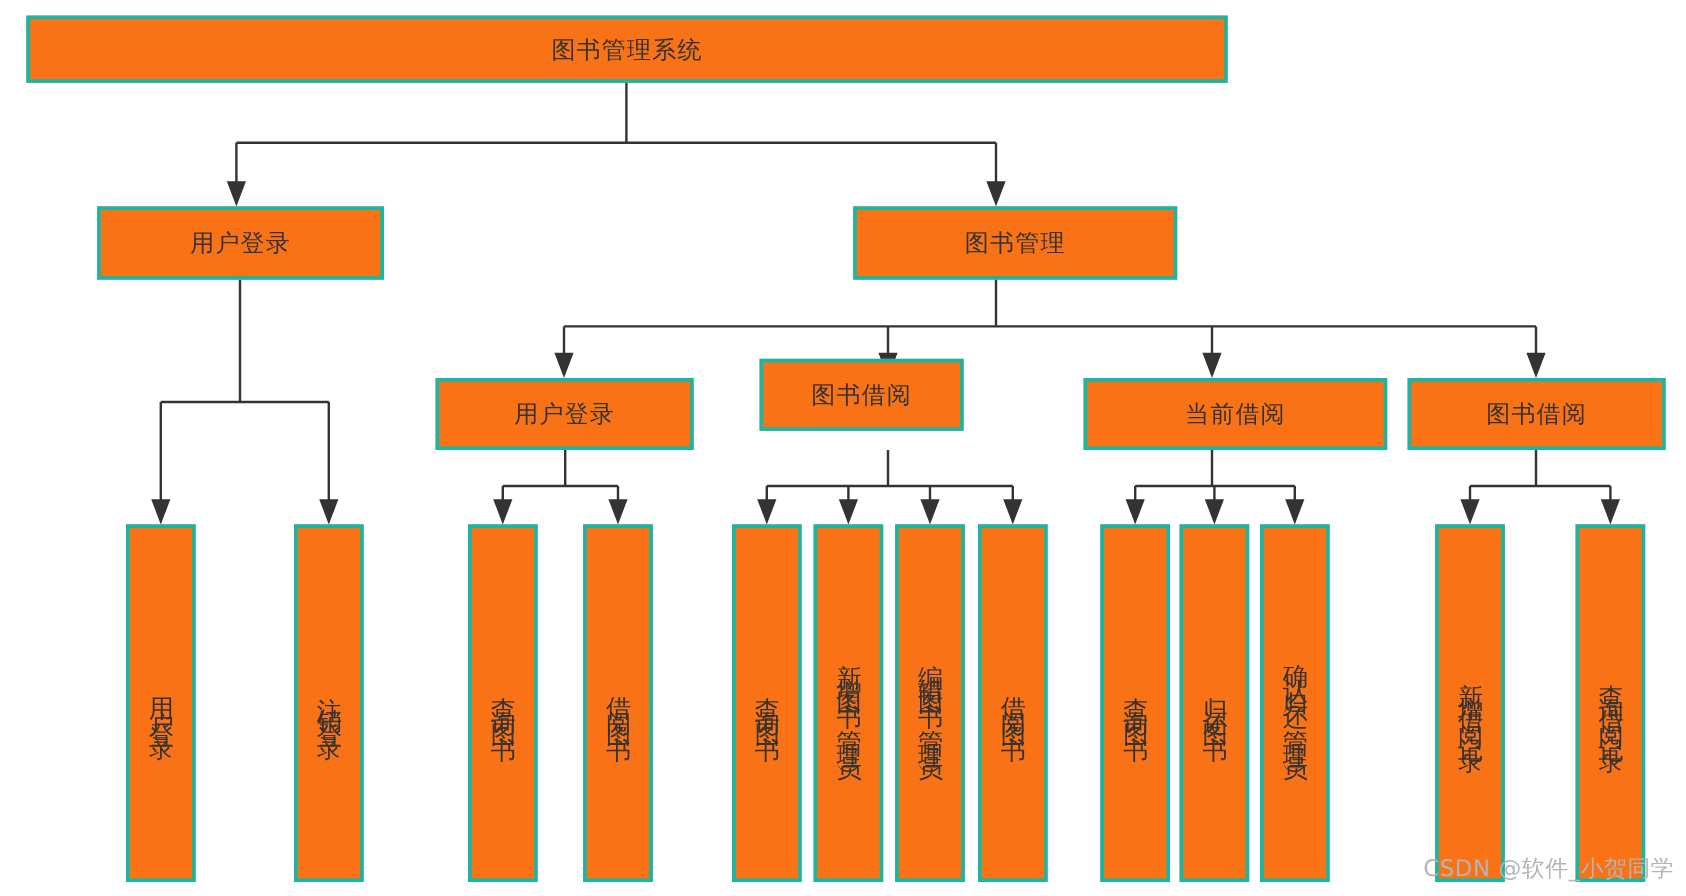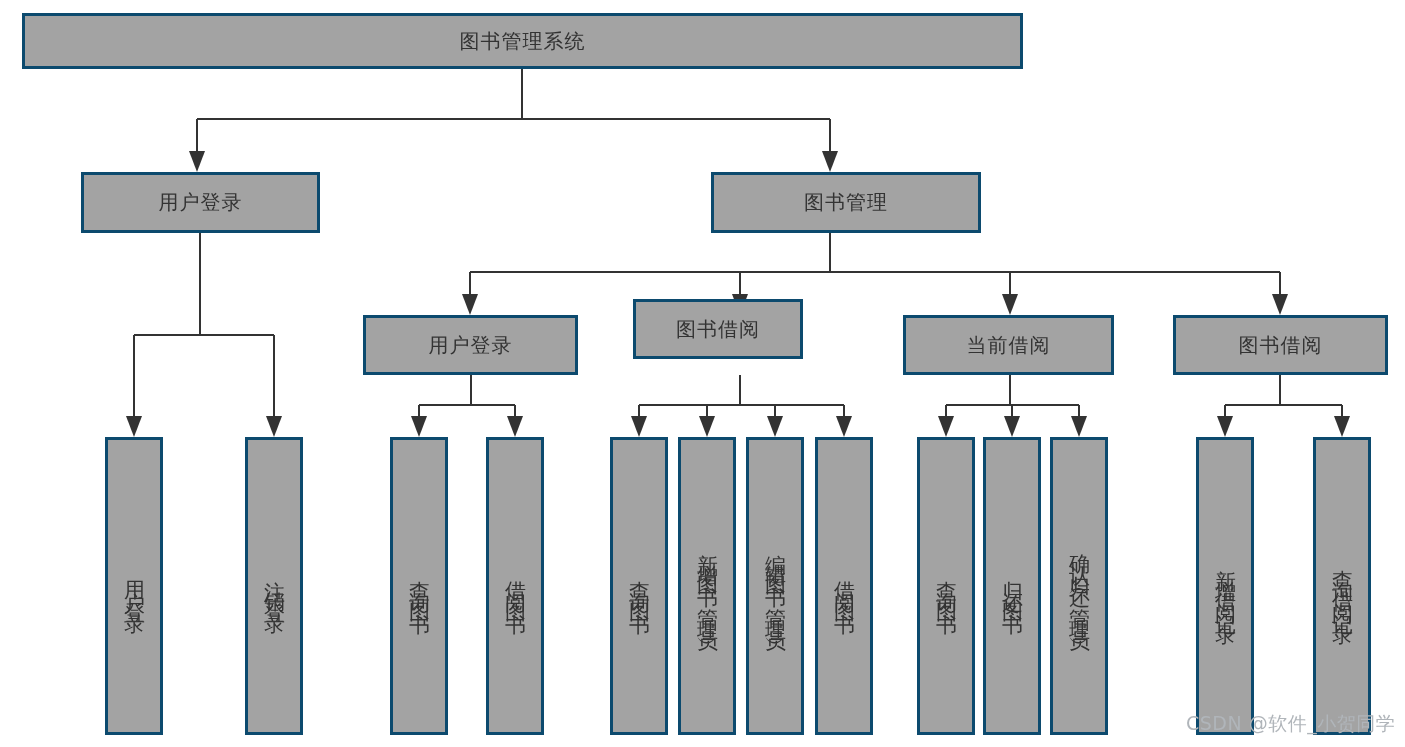--- a/index.html
+++ b/index.html
@@ -17,22 +17,22 @@
   }
   .connectors {
     position: absolute;
     left: 0;
     top: 0;
     z-index: 0;
   }
   .hbox, .vbox {
     position: absolute;
     box-sizing: border-box;
-    border: 3px solid #0c4a6e;
-    background: #a3a3a3;
+    border: 3px solid #14b8a6;
+    background: #f97316;
     color: #333333;
     display: flex;
     align-items: center;
     justify-content: center;
     z-index: 1;
   }
   .hbox {
     font-size: 20px;
     letter-spacing: 1px;
     white-space: nowrap;
@@ -102,21 +102,21 @@
     </g>
   </svg>
 
   <div class="hbox" style="left:22px;top:13px;width:1001px;height:56px">图书管理系统</div>
 
   <div class="hbox" style="left:81px;top:172px;width:239px;height:61px">用户登录</div>
   <div class="hbox" style="left:711px;top:172px;width:270px;height:61px">图书管理</div>
 
   <div class="hbox" style="left:363px;top:315px;width:215px;height:60px">用户登录</div>
   <div class="hbox" style="left:633px;top:299px;width:170px;height:60px">图书借阅</div>
-  <div class="hbox" style="left:903px;top:315px;width:211px;height:60px">当前借阅</div>
+  <div class="hbox" style="left:903px;top:315px;width:253px;height:60px">当前借阅</div>
   <div class="hbox" style="left:1173px;top:315px;width:215px;height:60px">图书借阅</div>
 
   <div class="vbox" style="left:105px;top:437px;width:58px;height:298px">用户登录</div>
   <div class="vbox" style="left:245px;top:437px;width:58px;height:298px">注销登录</div>
 
   <div class="vbox" style="left:390px;top:437px;width:58px;height:298px">查询图书</div>
   <div class="vbox" style="left:486px;top:437px;width:58px;height:298px">借阅图书</div>
 
   <div class="vbox" style="left:610px;top:437px;width:58px;height:298px">查询图书</div>
   <div class="vbox" style="left:678px;top:437px;width:58px;height:298px">新增图书（管理员）</div>

